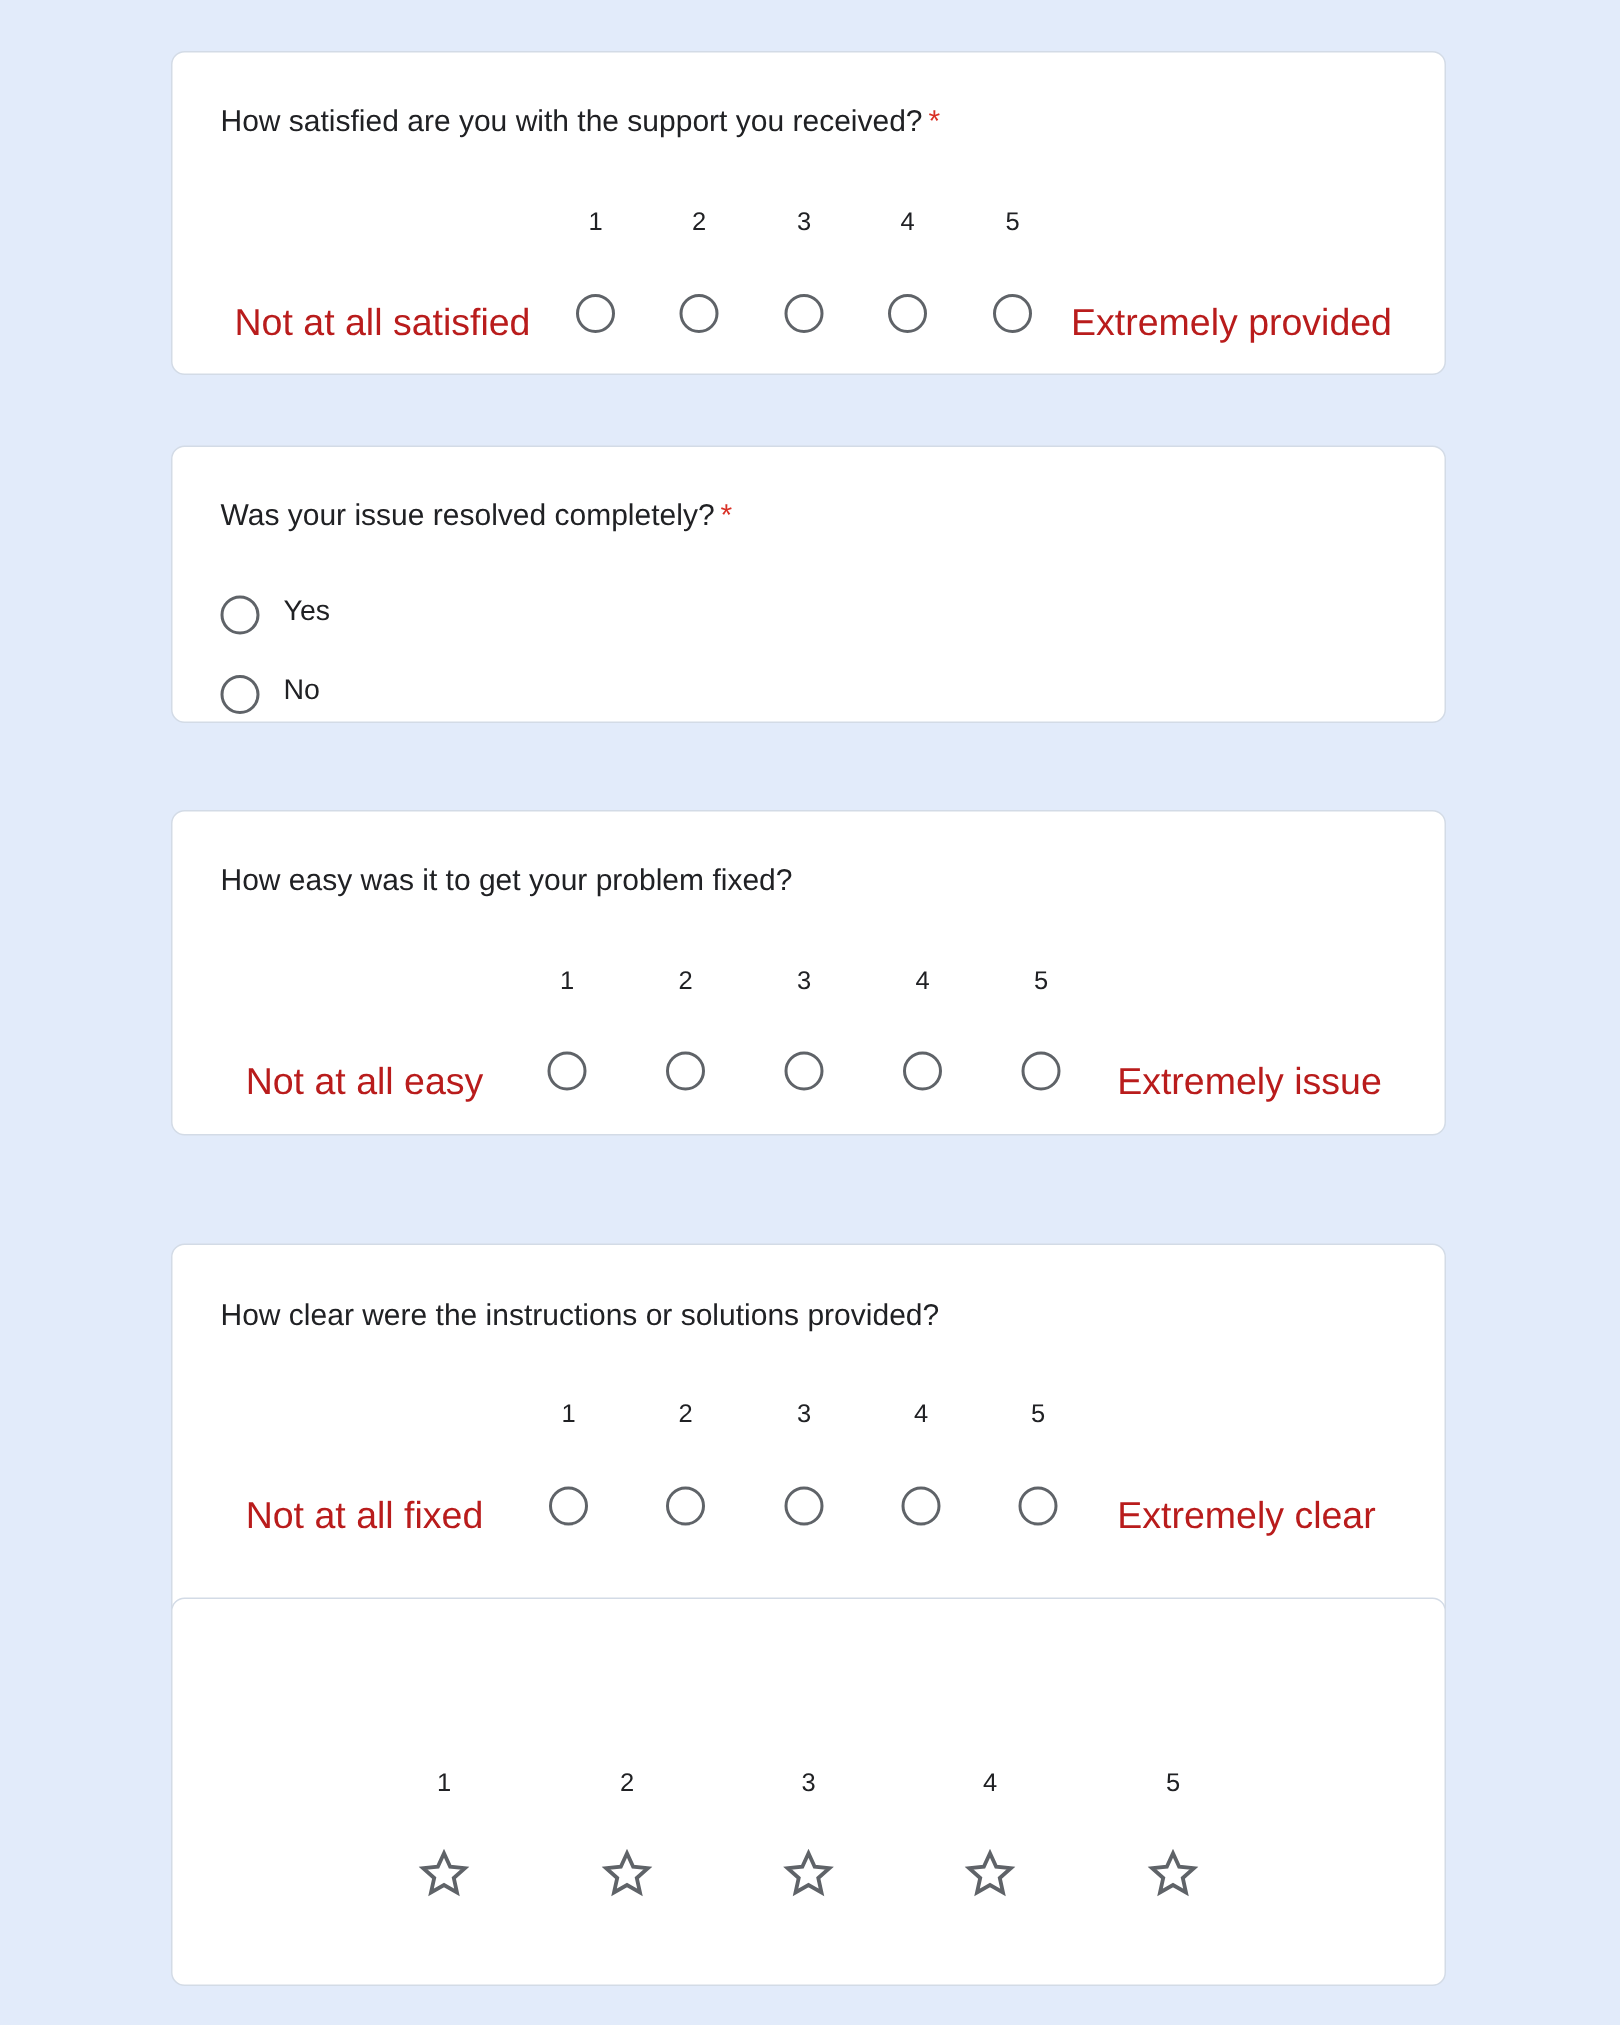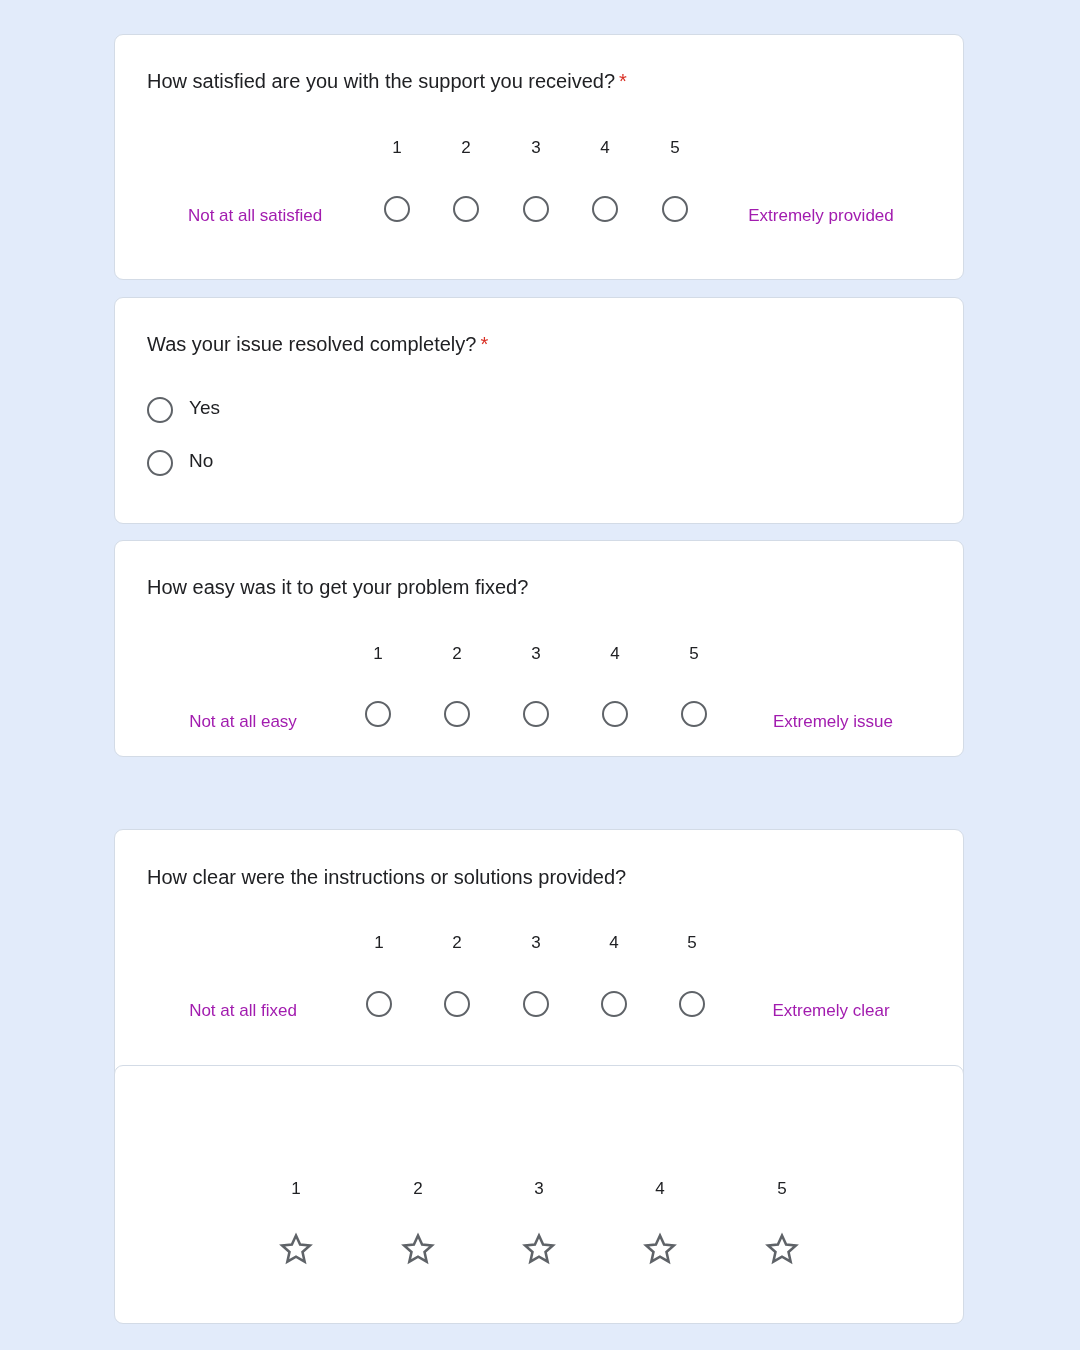--- a/index.html
+++ b/index.html
@@ -2,46 +2,46 @@
 <html><head>
 <meta charset="utf-8">
 <style>
 *{box-sizing:border-box;margin:0;padding:0}
 body{width:1080px;height:1350px;background:#e2ebfa;font-family:"Liberation Sans",sans-serif;position:relative;overflow:hidden}
 .card{position:absolute;left:114px;width:850px;background:#fff;border:1px solid #d3dbe6;border-radius:9px}
 .q{position:absolute;left:32px;font-size:20px;color:#202124;white-space:nowrap}
 .req{color:#d93025;margin-left:4px}
 .num{position:absolute;font-size:17px;color:#202124;width:30px;text-align:center;transform:translateX(-50%)}
 .radio{position:absolute;width:26px;height:26px;border:2px solid #5f6368;border-radius:50%;transform:translate(-50%,-50%);cursor:pointer}
-.lbl{position:absolute;font-size:17px;color:#a21caf;white-space:nowrap;transform:translate(-50%,-50%)}
+.lbl{position:absolute;font-size:25px;color:#b91c1c;white-space:nowrap;transform:translate(-50%,-50%)}
 .opt{position:absolute;left:32px;display:flex;align-items:flex-start;cursor:pointer}
 .opt .r{width:26px;height:26px;border:2px solid #5f6368;border-radius:50%}
 .opt span{margin-left:16px;font-size:19px;color:#202124}
 .star{position:absolute;transform:translate(-50%,-50%);cursor:pointer}
 </style>
 </head>
 <body>
 
-<div class="card" style="top:34px;height:246px">
+<div class="card" style="top:34px;height:216px">
   <div class="q" style="top:35px"><span>How satisfied are you with the support you received?</span><span class="req">*</span></div>
   <div class="num" style="left:282px;top:103px">1</div>
   <div class="num" style="left:351px;top:103px">2</div>
   <div class="num" style="left:421px;top:103px">3</div>
   <div class="num" style="left:490px;top:103px">4</div>
   <div class="num" style="left:560px;top:103px">5</div>
   <div class="lbl" style="left:140px;top:181px">Not at all satisfied</div>
   <div class="radio" style="left:282px;top:174px"></div>
   <div class="radio" style="left:351px;top:174px"></div>
   <div class="radio" style="left:421px;top:174px"></div>
   <div class="radio" style="left:490px;top:174px"></div>
   <div class="radio" style="left:560px;top:174px"></div>
   <div class="lbl" style="left:706px;top:181px">Extremely provided</div>
 </div>
 
-<div class="card" style="top:297px;height:227px">
+<div class="card" style="top:297px;height:185px">
   <div class="q" style="top:35px"><span>Was your issue resolved completely?</span><span class="req">*</span></div>
   <div class="opt" style="top:99px">
       <div class="r"></div>
       <span>Yes</span>
     </div>
   <div class="opt" style="top:152px">
       <div class="r"></div>
       <span>No</span>
     </div>
 </div>

